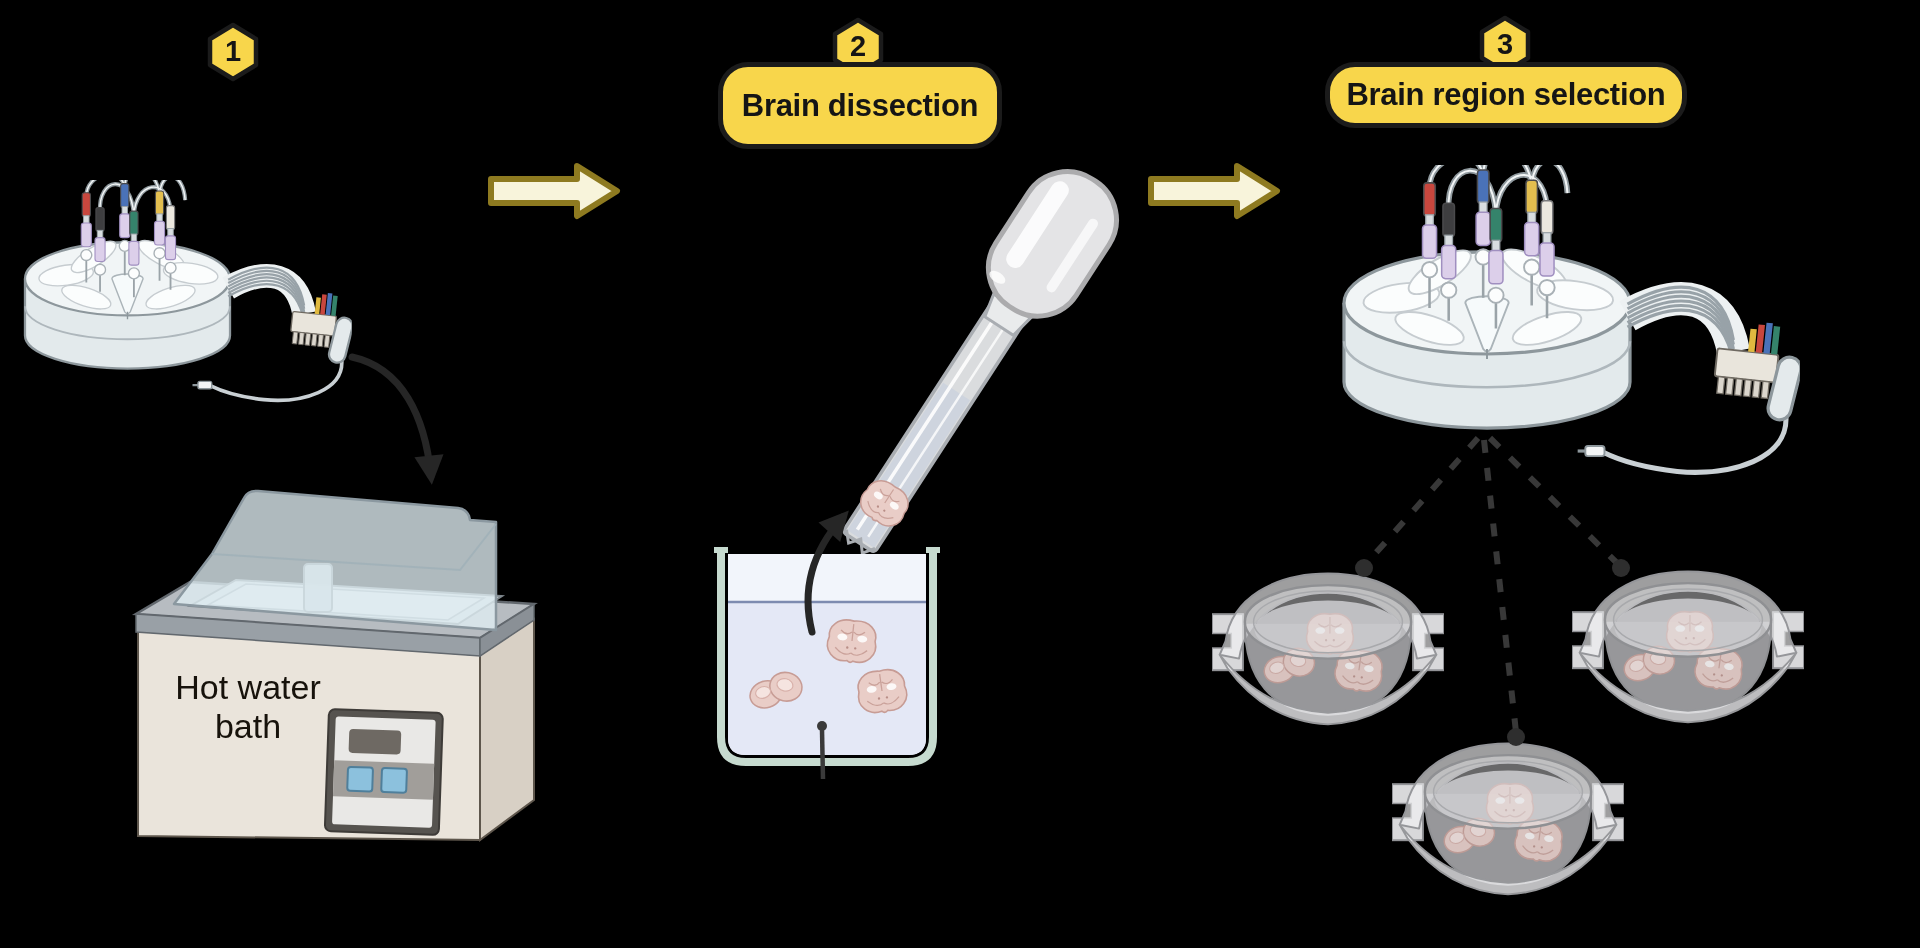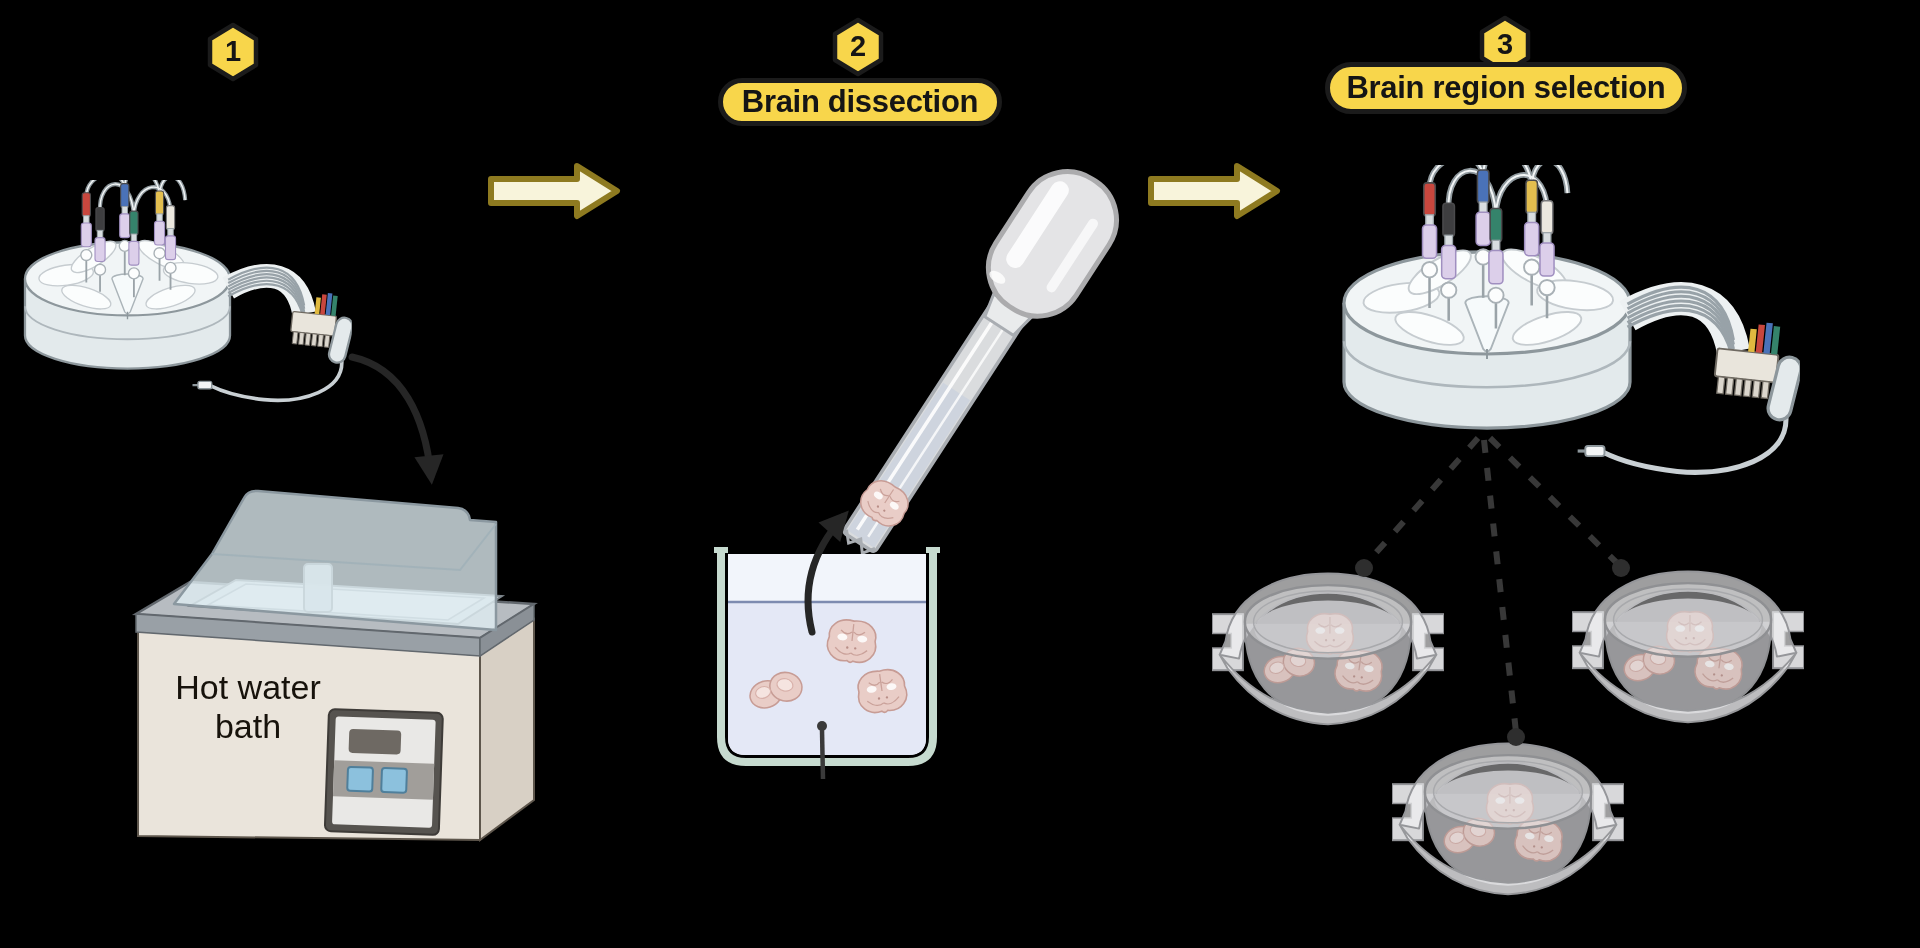--- a/index.html
+++ b/index.html
@@ -178,29 +178,29 @@
     </svg>
     <div class="hexnum">1</div>
   </div>
 
   <div class="hexwrap" style="left:830px;top:17px;">
     <svg width="56" height="60" viewBox="0 0 56 60">
       <polygon class="hex" points="28,3 51,17 51,43 28,57 5,43 5,17" fill="#F8D64B"></polygon>
     </svg>
     <div class="hexnum">2</div>
   </div>
-  <div class="pill" style="left:718px;top:62px;width:284px;height:48px;margin-top:16px;">Brain dissection</div>
+  <div class="pill" style="left:718px;top:62px;width:284px;height:87px;">Brain dissection</div>
 
   <div class="hexwrap" style="left:1477px;top:15px;">
     <svg width="56" height="60" viewBox="0 0 56 60">
       <polygon class="hex" points="28,3 51,17 51,43 28,57 5,43 5,17" fill="#F8D64B"></polygon>
     </svg>
     <div class="hexnum">3</div>
   </div>
-  <div class="pill" style="left:1325px;top:62px;width:362px;height:52px;">Brain region selection</div>
+  <div class="pill" style="left:1325px;top:62px;width:362px;height:66px;">Brain region selection</div>
 
   <svg class="abs" style="left:488px;top:162px;" width="134" height="58" viewBox="0 0 134 58">
     <polygon class="flow-arrow" points="3,17 89,17 89,4 129,29 89,54 89,41 3,41" fill="#F8F4DB"></polygon>
   </svg>
   <svg class="abs" style="left:1148px;top:162px;" width="134" height="58" viewBox="0 0 134 58">
     <polygon class="flow-arrow" points="3,17 89,17 89,4 129,29 89,54 89,41 3,41" fill="#F8F4DB"></polygon>
   </svg>
 
   <svg class="abs" style="left:22px;top:180px;" width="330" height="238" viewBox="0 0 360 260">
     <use href="#sym-chamber"></use>

